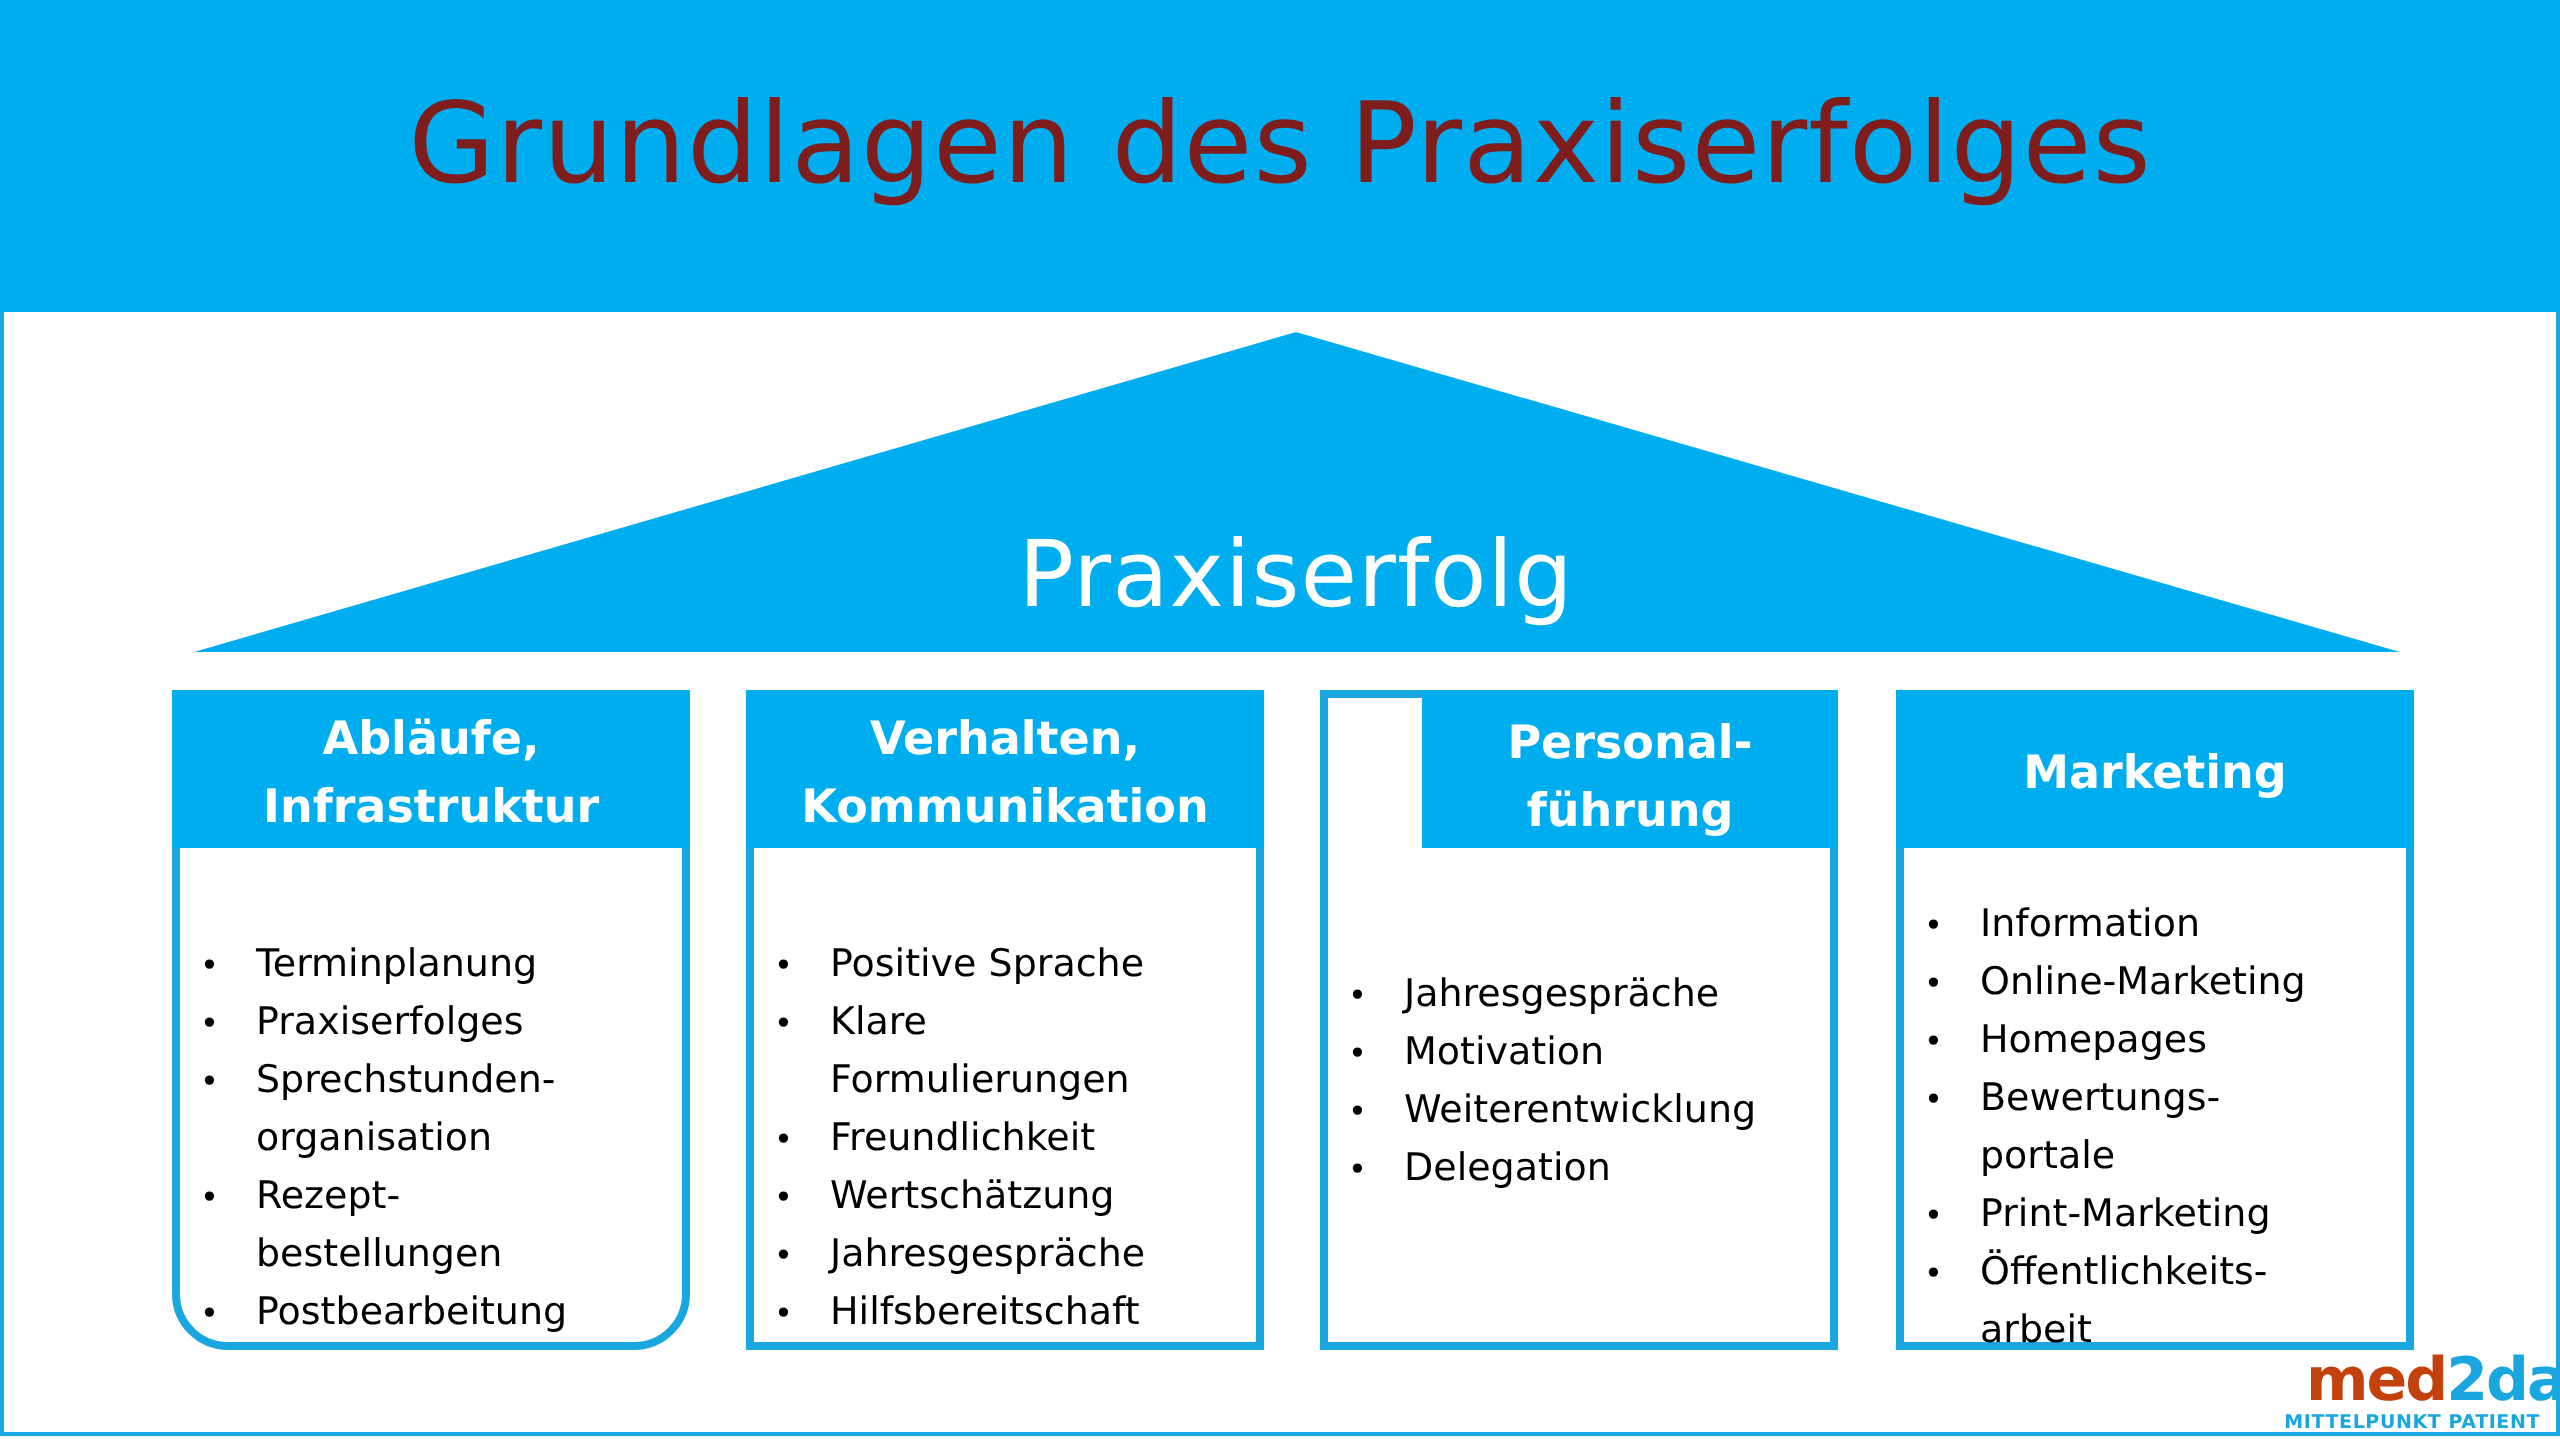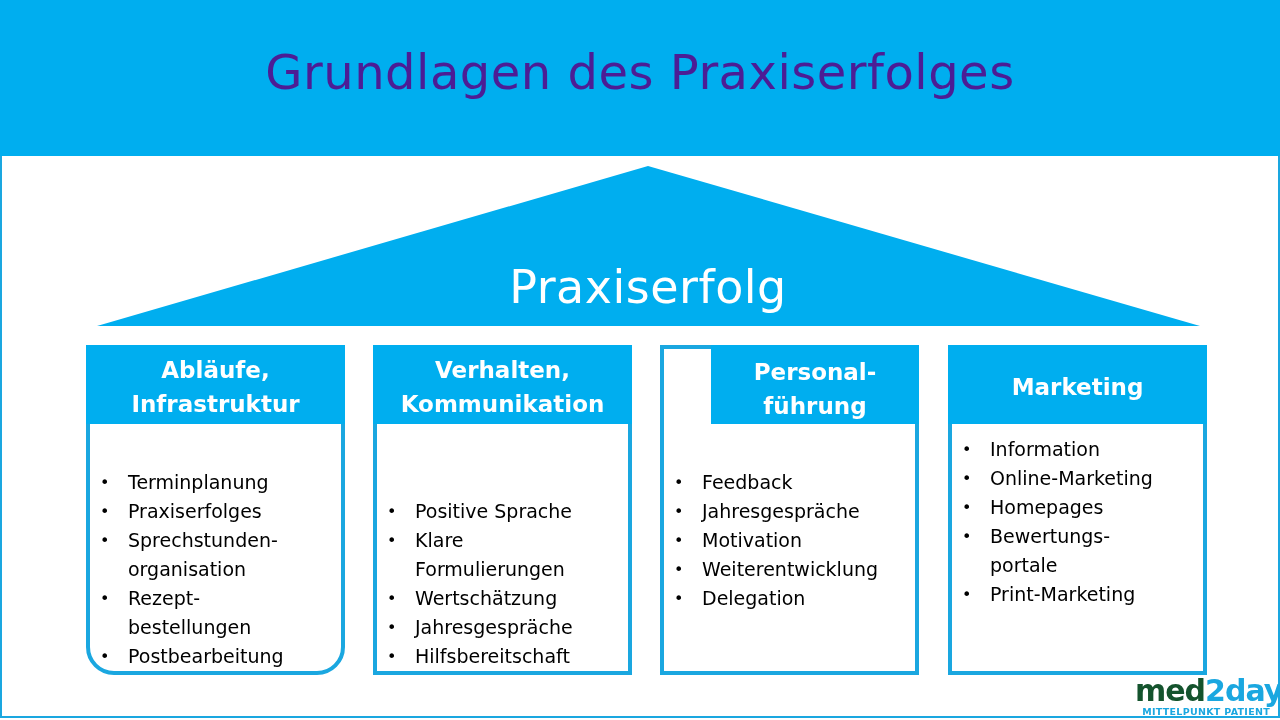--- a/index.html
+++ b/index.html
@@ -13,21 +13,21 @@
       position: absolute; left: 0; top: 0; width: 1276px; height: 716px;
       border: 2px solid #1aa7e0;
       border-top: none;
     }
     .header {
       position: absolute; left: 0; top: 0; width: 1280px; height: 156px;
       background: #00AEEF;
       display: flex; align-items: center; justify-content: center;
     }
     .header-title {
-      color: #4c1d95; font-size: 48px; font-weight: normal;
+      color: #7f1d1d; font-size: 56px; font-weight: normal;
       letter-spacing: 0.5px; margin-top: -12px;
     }
     .roof {
       position: absolute; left: 0; top: 0; width: 1280px; height: 720px;
       pointer-events: none;
     }
     .roof-label {
       position: absolute; left: 0; width: 1296px; top: 260px;
       text-align: center; color: #ffffff; font-size: 46px; letter-spacing: 0.5px;
     }
@@ -45,37 +45,37 @@
       margin: -4px -4px 0 -4px; padding: 4px 4px 0 4px;
     }
     .col-head.clip { overflow: hidden; align-items: flex-start; padding-top: 10px; height: 69px; margin-left: 47px; }
     .col-body {
       padding: 0 6px 0 8px;
       display: flex; flex-direction: column;
       height: 247px; box-sizing: border-box;
     }
     .col-body.top { justify-content: flex-end; padding-top: 26px; }
     .col-body.mid { justify-content: center; padding-bottom: 14px; }
-    .col-body.hi { justify-content: flex-start; padding-top: 11px; }
+    .col-body.hi { justify-content: flex-start; padding-top: 24px; }
     ul { list-style: none; margin: 0; padding: 0; }
     li {
       position: relative; padding-left: 30px;
       font-size: 19px; line-height: 29px; color: #000000;
       white-space: pre-line;
     }
     li::before {
       content: "\2022"; position: absolute; left: 2px; top: 0;
       font-size: 16px;
     }
     .logo {
       position: absolute; right: 10px; bottom: 4px; width: 135px;
       text-align: right; line-height: 1;
     }
     .logo-main { font-size: 30px; font-weight: bold; letter-spacing: -1px; }
-    .logo-med { color: #14532d; }
+    .logo-med { color: #c2410c; margin-left: 18px; }
     .logo-2day { color: #1aa7e0; }
     .logo-sub { font-size: 9.5px; font-weight: bold; color: #1aa7e0; letter-spacing: 0.3px; margin-top: 1px; }
   </style>
 </head>
 <body>
 
 <div class="frame"></div>
 
 <div class="header">
   <div class="header-title">Grundlagen des Praxiserfolges</div>
@@ -107,55 +107,57 @@
 <div class="col" style="left:373px;">
   <div class="col-head">
     <span style="white-space:pre-line;">Verhalten,
 Kommunikation</span>
   </div>
   <div class="col-body top">
     <ul>
       <li>Positive Sprache</li>
       <li>Klare
 Formulierungen</li>
+      <li>Freundlichkeit</li>
       <li>Wertschätzung</li>
       <li>Jahresgespräche</li>
       <li>Hilfsbereitschaft</li>
     </ul>
   </div>
 </div>
 
 <div class="col" style="left:660px;">
   <div class="col-head clip">
     <span style="white-space:pre-line;">Personal-
 führung</span>
   </div>
   <div class="col-body mid">
     <ul>
-      <li>Feedback</li>
       <li>Jahresgespräche</li>
       <li>Motivation</li>
       <li>Weiterentwicklung</li>
       <li>Delegation</li>
     </ul>
   </div>
 </div>
 
 <div class="col" style="left:948px;">
   <div class="col-head">
     <span style="white-space:pre-line;">Marketing</span>
   </div>
   <div class="col-body hi">
     <ul>
       <li>Information</li>
       <li>Online-Marketing</li>
       <li>Homepages</li>
       <li>Bewertungs-
 portale</li>
       <li>Print-Marketing</li>
+      <li>Öffentlichkeits-
+arbeit</li>
     </ul>
   </div>
 </div>
 
 <div class="logo">
   <div class="logo-main"><span class="logo-med">med</span><span class="logo-2day">2day</span></div>
   <div class="logo-sub">MITTELPUNKT PATIENT</div>
 </div>
 
 </body></html>

